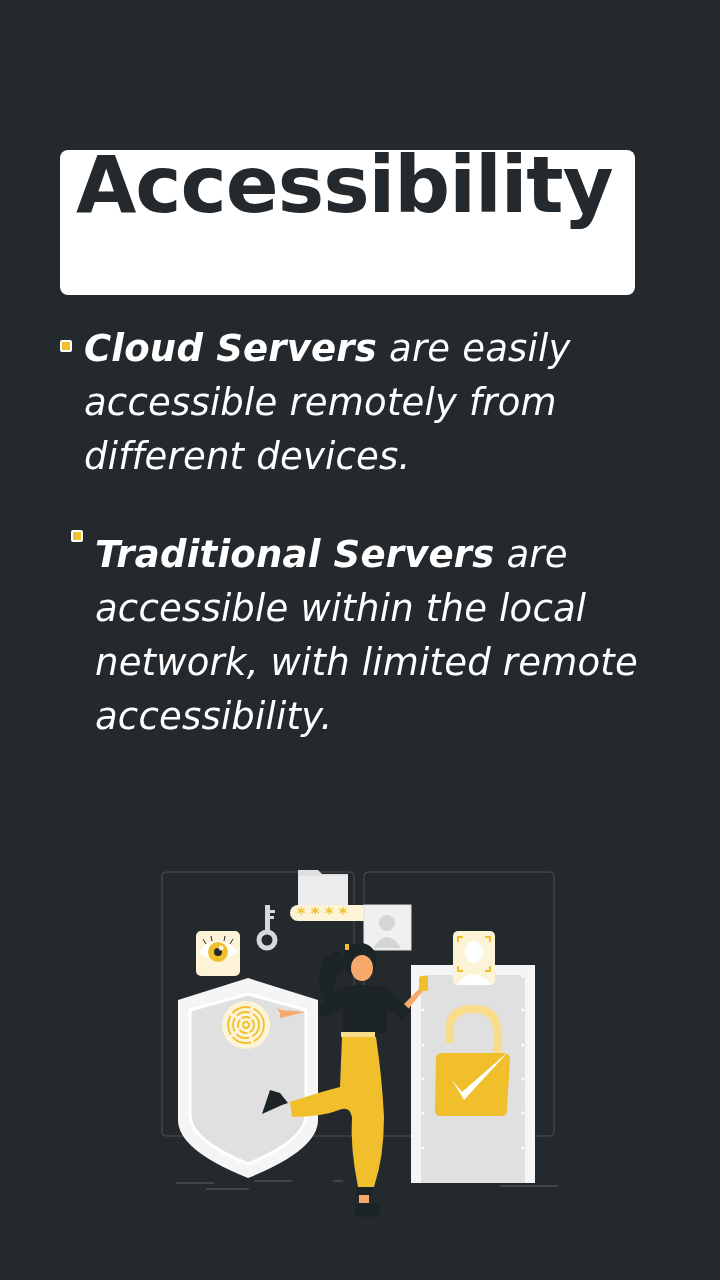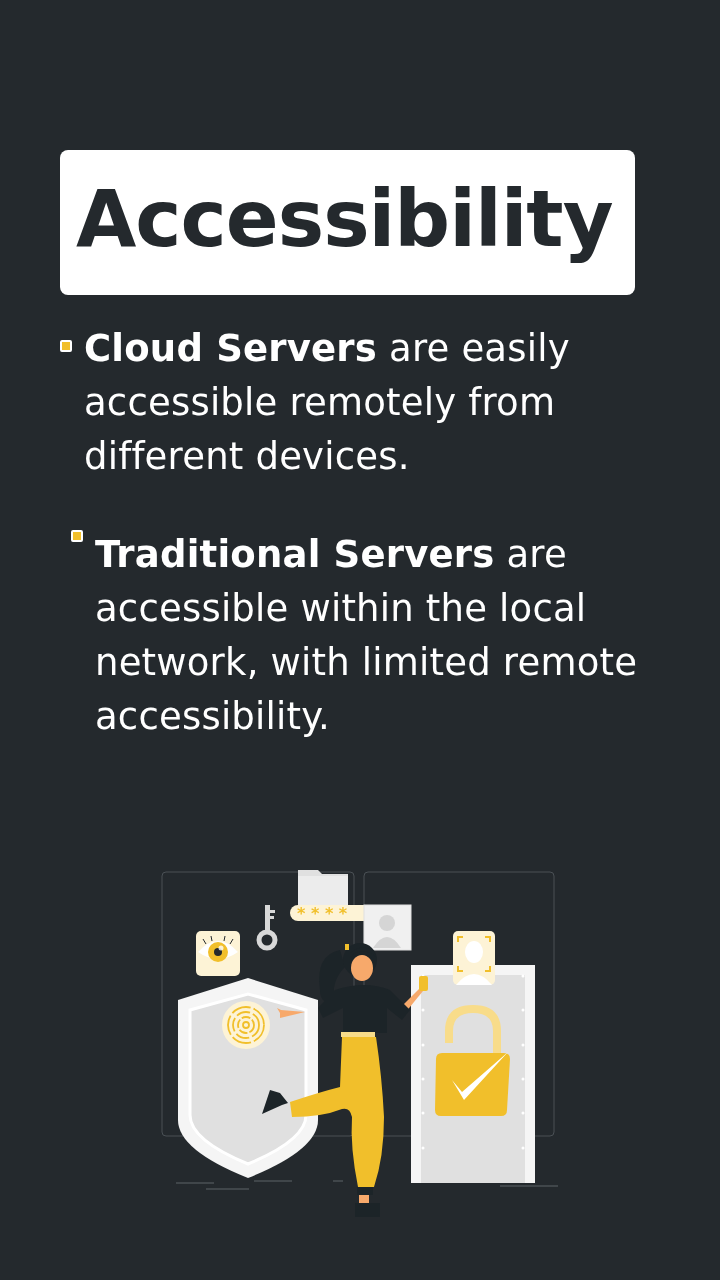--- a/index.html
+++ b/index.html
@@ -5,33 +5,33 @@
   html, body { margin:0; padding:0; }
   body {
     width:720px; height:1280px; overflow:hidden;
     background:#24292d;
     font-family:"Liberation Sans", "DejaVu Sans", sans-serif;
     position:relative;
   }
   .title-box {
     position:absolute; left:60px; top:150px; width:575px; height:145px;
     background:#ffffff; border-radius:8px;
-    display:flex; align-items:center;
+    display:flex; align-items:flex-start;
   }
   .title-text {
     margin-left:16px;
     font-family:"DejaVu Sans", sans-serif;
     font-weight:bold; font-size:78px; letter-spacing:-1px;
     color:#24292d; line-height:1;
     position:relative; top:-4px;
   }
   .bullet {
     position:absolute; color:#ffffff;
     font-family:"DejaVu Sans", sans-serif;
-    font-size:37px; line-height:54px; letter-spacing:0.2px;
+    font-size:37px; line-height:54px; letter-spacing:0.2px;font-style:italic;
   }
   .bullet b { font-weight:bold; }
   .bullet-marker {
     position:absolute; width:8px; height:8px;
     background:#f1bf2b; border:2px solid #ffffff; border-radius:2px;
   }
   .b1 { left:84px; top:322px; width:560px; }
   .b1-marker { left:60px; top:340px; }
   .b2 { left:95px; top:528px; width:560px; }
   .b2-marker { left:71px; top:530px; }

